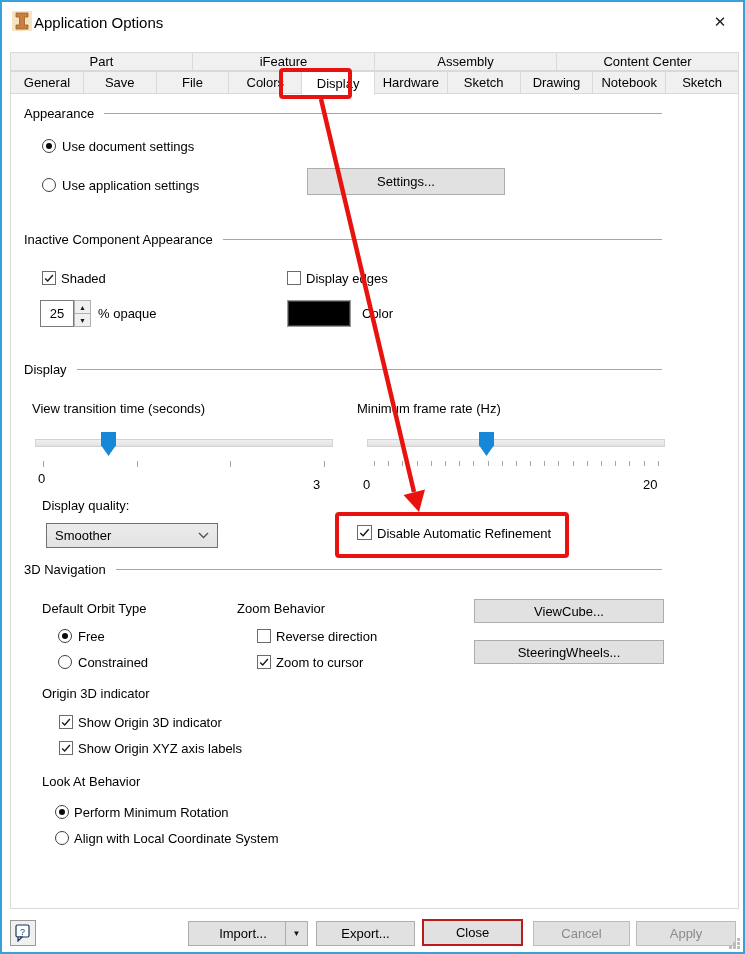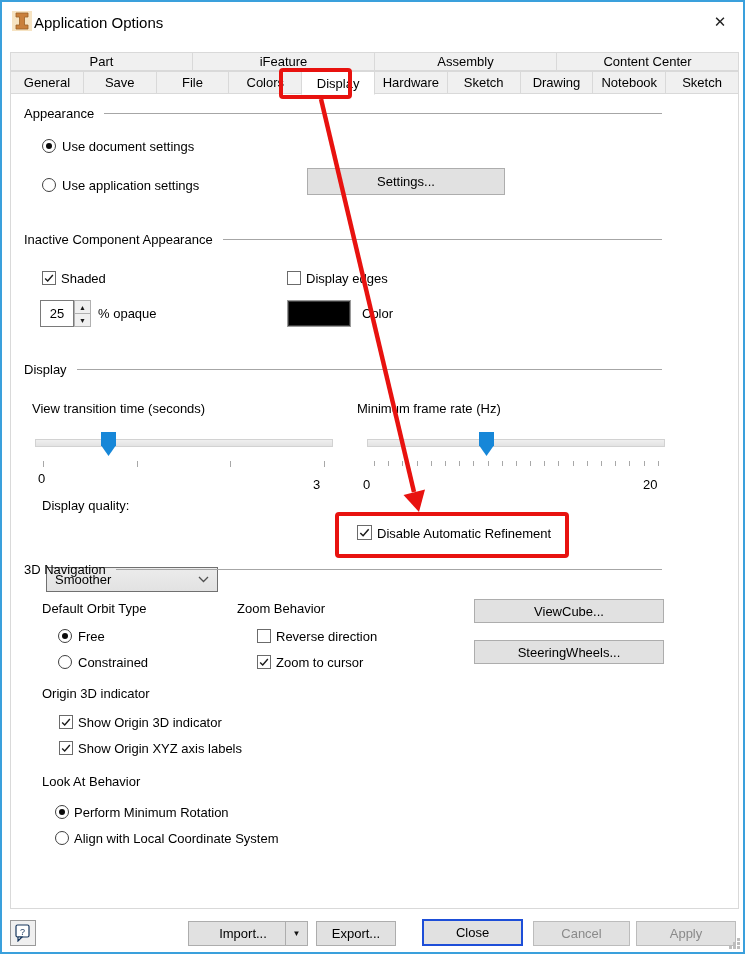--- a/index.html
+++ b/index.html
@@ -21,21 +21,21 @@
   .tab{flex:1;display:flex;align-items:center;justify-content:center;background:#f0f0f0;border:1px solid #d9d9d9;margin-left:-1px;white-space:nowrap;cursor:default;}
   .tab:first-child{margin-left:0;}
   .tab.active{background:#fff;border-bottom:1px solid #fff;position:relative;z-index:3;}
   .page{position:absolute;left:8px;top:91px;width:729px;height:816px;border:1px solid #d9d9d9;background:#fff;}
   
   .hdr{position:absolute;display:flex;align-items:center;}
   .hdr .rule{flex:1;height:1px;background:#a6a6a6;margin-left:10px;}
   .hdr .htx{white-space:nowrap;}
   
   .btn{position:absolute;display:flex;align-items:center;justify-content:center;background:#e1e1e1;border:1px solid #adadad;white-space:nowrap;cursor:default;}
-  .btn.default{border:2px solid #1d4ed8;}
+  .btn.default{border:2px solid #b91c1c;}
   .btn.disabled{color:#8a8a8a;border-color:#bcbcbc;}
   .cb{position:absolute;width:14px;height:14px;background:#fff;border:1px solid #6b6b6b;display:flex;align-items:center;justify-content:center;}
   .radio{position:absolute;width:14px;height:14px;background:#fff;border:1px solid #3f3f3f;border-radius:50%;}
   .radio.sel::after{content:"";position:absolute;left:3px;top:3px;width:6px;height:6px;background:#0a0a0a;border-radius:50%;}
   .track{position:absolute;height:8px;background:linear-gradient(#efefef,#e3e3e3);border:1px solid #d2d2d2;}
   .thumb{position:absolute;width:15px;height:24px;background:#1787d8;clip-path:polygon(0 0,100% 0,100% 55%,50% 100%,0 55%);}
   .ticks{position:absolute;display:flex;justify-content:space-between;align-items:flex-start;}
   .ticks span{width:1px;background:#a8a8a8;display:block;}
   .ticks.t4 span{height:6px;}
   .ticks.t21 span{height:5px;}
@@ -154,21 +154,21 @@
       <span></span>
       <span></span>
       <span></span>
       <span></span>
       <span></span>
       <span></span>
     </div>
   <span class="lbl" style="left:361px;top:475px;">0</span>
   <span class="lbl" style="left:641px;top:475px;">20</span>
   <span class="lbl" style="left:40px;top:496px;">Display quality:</span>
-  <div class="combo" style="left:44px;top:521px;width:172px;height:25px;margin-top:44px;">
+  <div class="combo" style="left:44px;top:521px;width:172px;height:25px;">
     <span>Smoother</span>
     <svg class="chev" width="11" height="7" viewBox="0 0 11 7">
         <polyline points="1,1 5.5,5.5 10,1" fill="none" stroke="#505050" stroke-width="1.3"></polyline>
       </svg>
   </div>
   <span class="cb" style="left:355px;top:523px;width:15px;height:15px;">
     <svg width="13" height="13" viewBox="0 0 14 14">
         <polyline points="2.5,7.5 5.5,10.5 11.5,3.5" fill="none" stroke="#1a1a1a" stroke-width="1.6"></polyline>
       </svg>
   </span>
@@ -220,21 +220,21 @@
       <rect x="1" y="1" width="13" height="12" rx="1.5" fill="#fff" stroke="#17365d" stroke-width="1.2"></rect>
       <path d="M3 13 L3 17 L7 13 Z" fill="#fff" stroke="#17365d" stroke-width="1.2"></path>
       <text x="7.5" y="10.5" text-anchor="middle" font-size="9" fill="#17365d" font-family="Liberation Sans, sans-serif">?</text>
     </svg>
   </div>
   <div class="btn" style="left:186px;top:919px;width:120px;height:25px;padding-left:12px;justify-content:space-between;">
     <span style="flex:1;text-align:center;">Import...</span>
     <span class="split-sep"></span>
     <span class="split-arrow">▼</span>
   </div>
-  <div class="btn" style="left:314px;top:919px;width:80px;height:25px;">Export...</div>
+  <div class="btn" style="left:314px;top:919px;width:99px;height:25px;">Export...</div>
   <div class="btn default" style="left:420px;top:917px;width:101px;height:27px;">Close</div>
   <div class="btn disabled" style="left:531px;top:919px;width:97px;height:25px;">Cancel</div>
   <div class="btn disabled" style="left:634px;top:919px;width:100px;height:25px;">Apply</div>
   <svg class="abs" style="left:727px;top:936px;" width="12" height="12">
     <g fill="#bdbdbd">
       <rect x="8" y="0" width="3" height="3"></rect>
         <rect x="4" y="4" width="3" height="3"></rect>
         <rect x="8" y="4" width="3" height="3"></rect>
       <rect x="0" y="8" width="3" height="3"></rect>
         <rect x="4" y="8" width="3" height="3"></rect>

